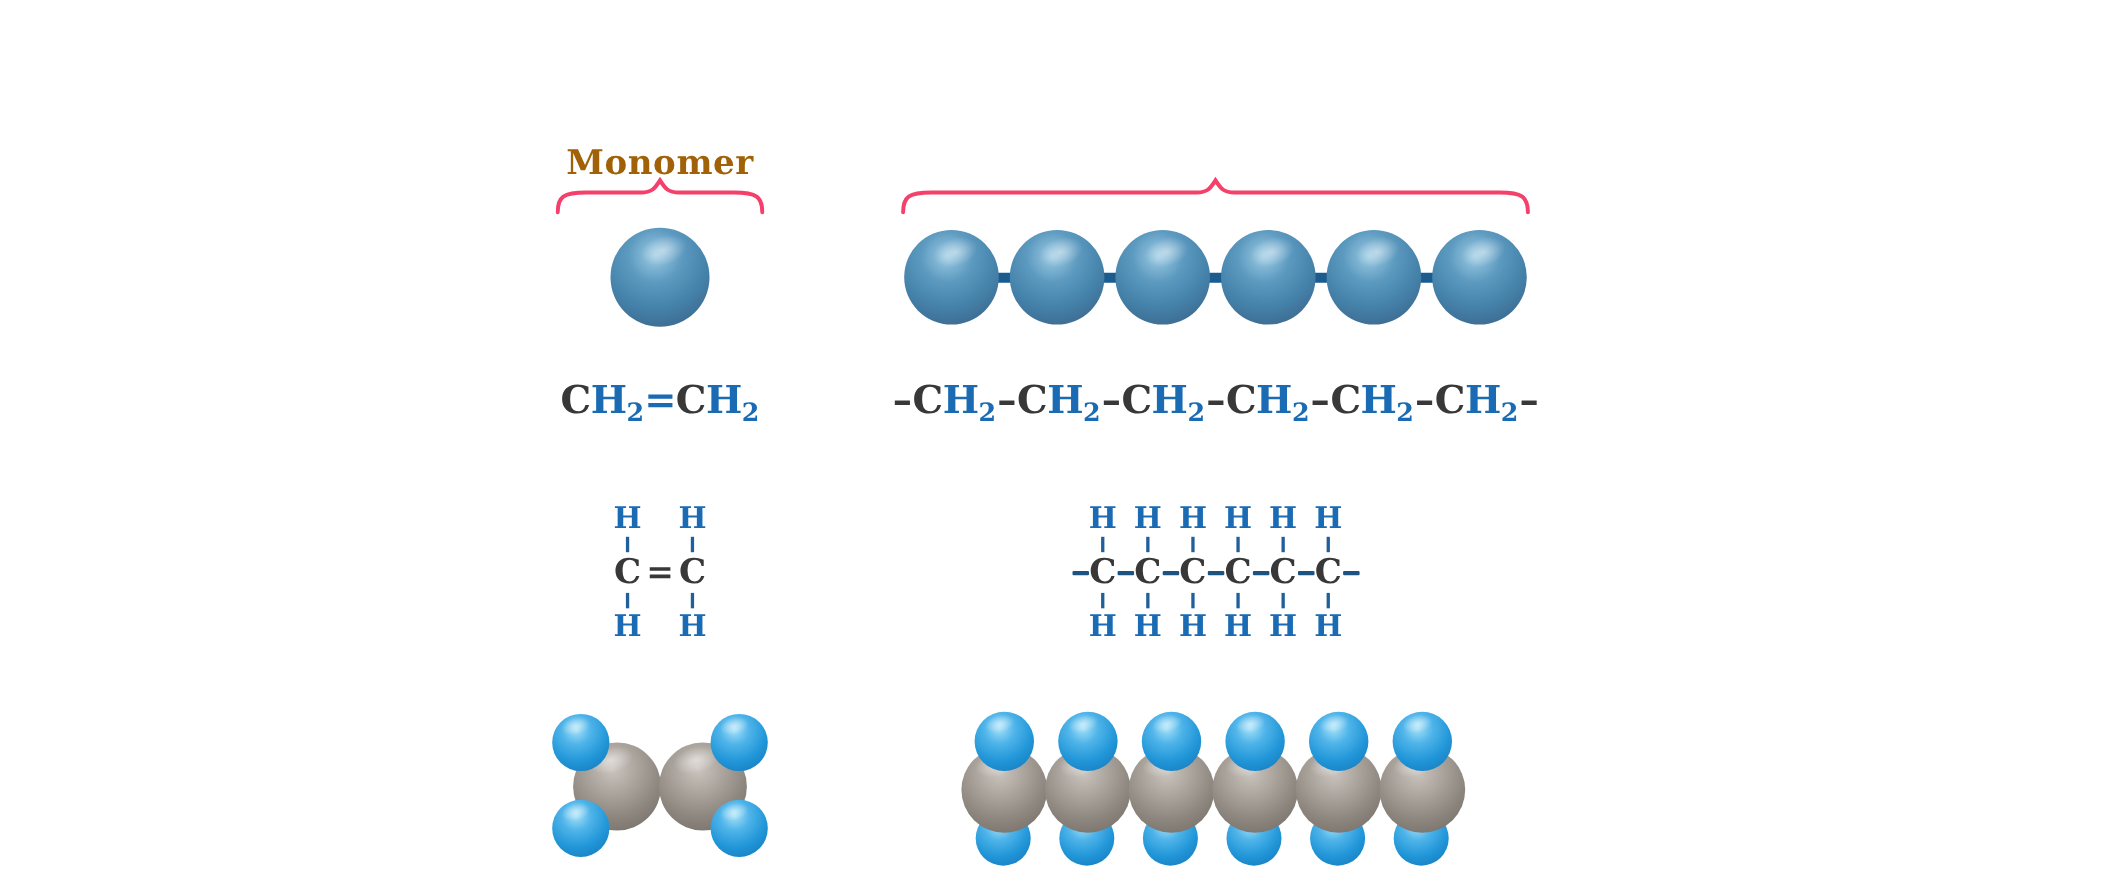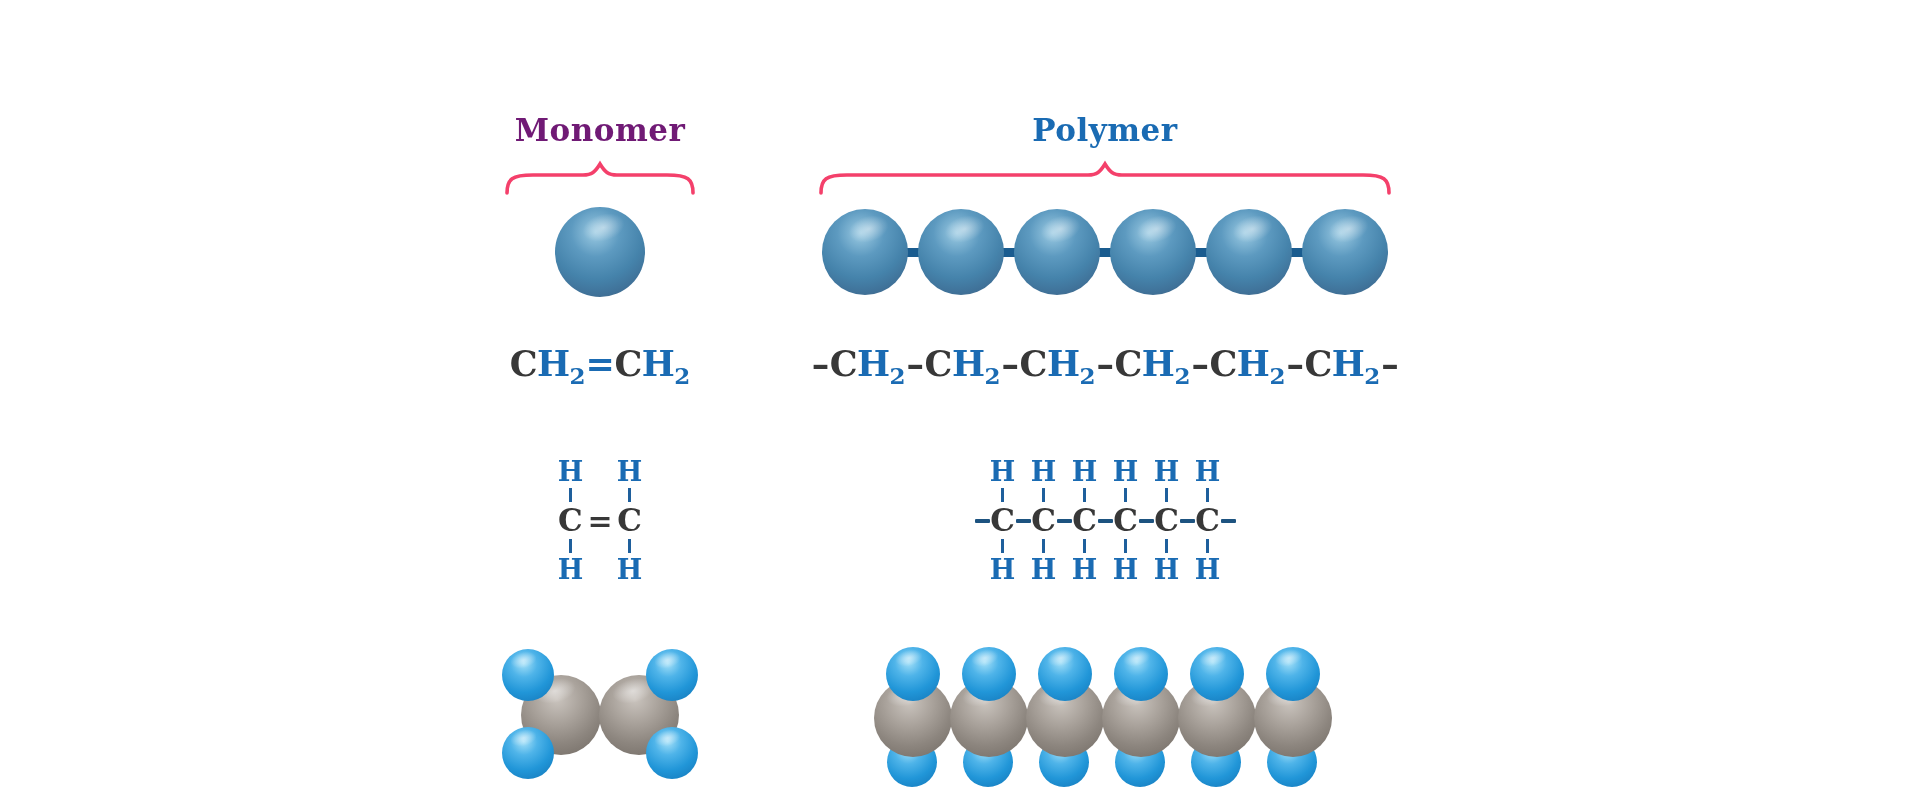--- a/index.html
+++ b/index.html
@@ -62,21 +62,21 @@
 
   .brace{display:block;}
 </style>
 </head>
 <body>
 
 <div class="stage">
 
   <section class="col" id="col-monomer">
     <div class="row row-title">
-      <div class="title" style="color: #701a75;">Monomer</div>
+      <div class="title" style="color: #a16207; margin-top: 18px;">Monomer</div>
     </div>
     <div class="row row-brace">
       <svg class="brace" height="36" viewBox="0 0 190 36" width="190">
           <path d="M2,33 C2,19 7,15 28,15 L78,15 C87,15 90,12 95,4 C100,12 103,15 112,15 L162,15 C183,15 188,19 188,33" fill="none" stroke="#f4406b" stroke-width="3.6" stroke-linecap="round"></path>
         </svg>
     </div>
     <div class="row row-beads" id="monomer-beads">
         <div class="bead big"></div>
       </div>
     <div class="row row-formula">
@@ -107,23 +107,20 @@
           <div class="sphere c-sphere" style="left: 99px; top: 26px; width: 80px; height: 80px; z-index: 1;"></div>
           <div class="sphere h-sphere" style="left: 2px; top: 0px; width: 52px; height: 52px; z-index: 2;"></div>
           <div class="sphere h-sphere" style="left: 146px; top: 0px; width: 52px; height: 52px; z-index: 2;"></div>
           <div class="sphere h-sphere" style="left: 2px; top: 78px; width: 52px; height: 52px; z-index: 2;"></div>
           <div class="sphere h-sphere" style="left: 146px; top: 78px; width: 52px; height: 52px; z-index: 2;"></div>
         </div>
     </div>
   </section>
 
   <section class="col" id="col-polymer">
-    <div class="row row-title">
-      <div class="title" style="color: rgb(26, 107, 179);">Polymer</div>
-    </div>
     <div class="row row-brace">
       <svg class="brace" height="36" viewBox="0 0 572 36" width="572">
           <path d="M2,33 C2,19 7,15 28,15 L269,15 C278,15 281,12 286,4 C291,12 294,15 303,15 L544,15 C565,15 570,19 570,33" fill="none" stroke="#f4406b" stroke-width="3.6" stroke-linecap="round"></path>
         </svg>
     </div>
     <div class="row row-beads" id="polymer-beads">
         <div class="bead"></div>
         <div class="bead-conn" style="background: rgb(26, 92, 143);"></div>
         <div class="bead"></div>
         <div class="bead-conn" style="background: rgb(26, 92, 143);"></div>

